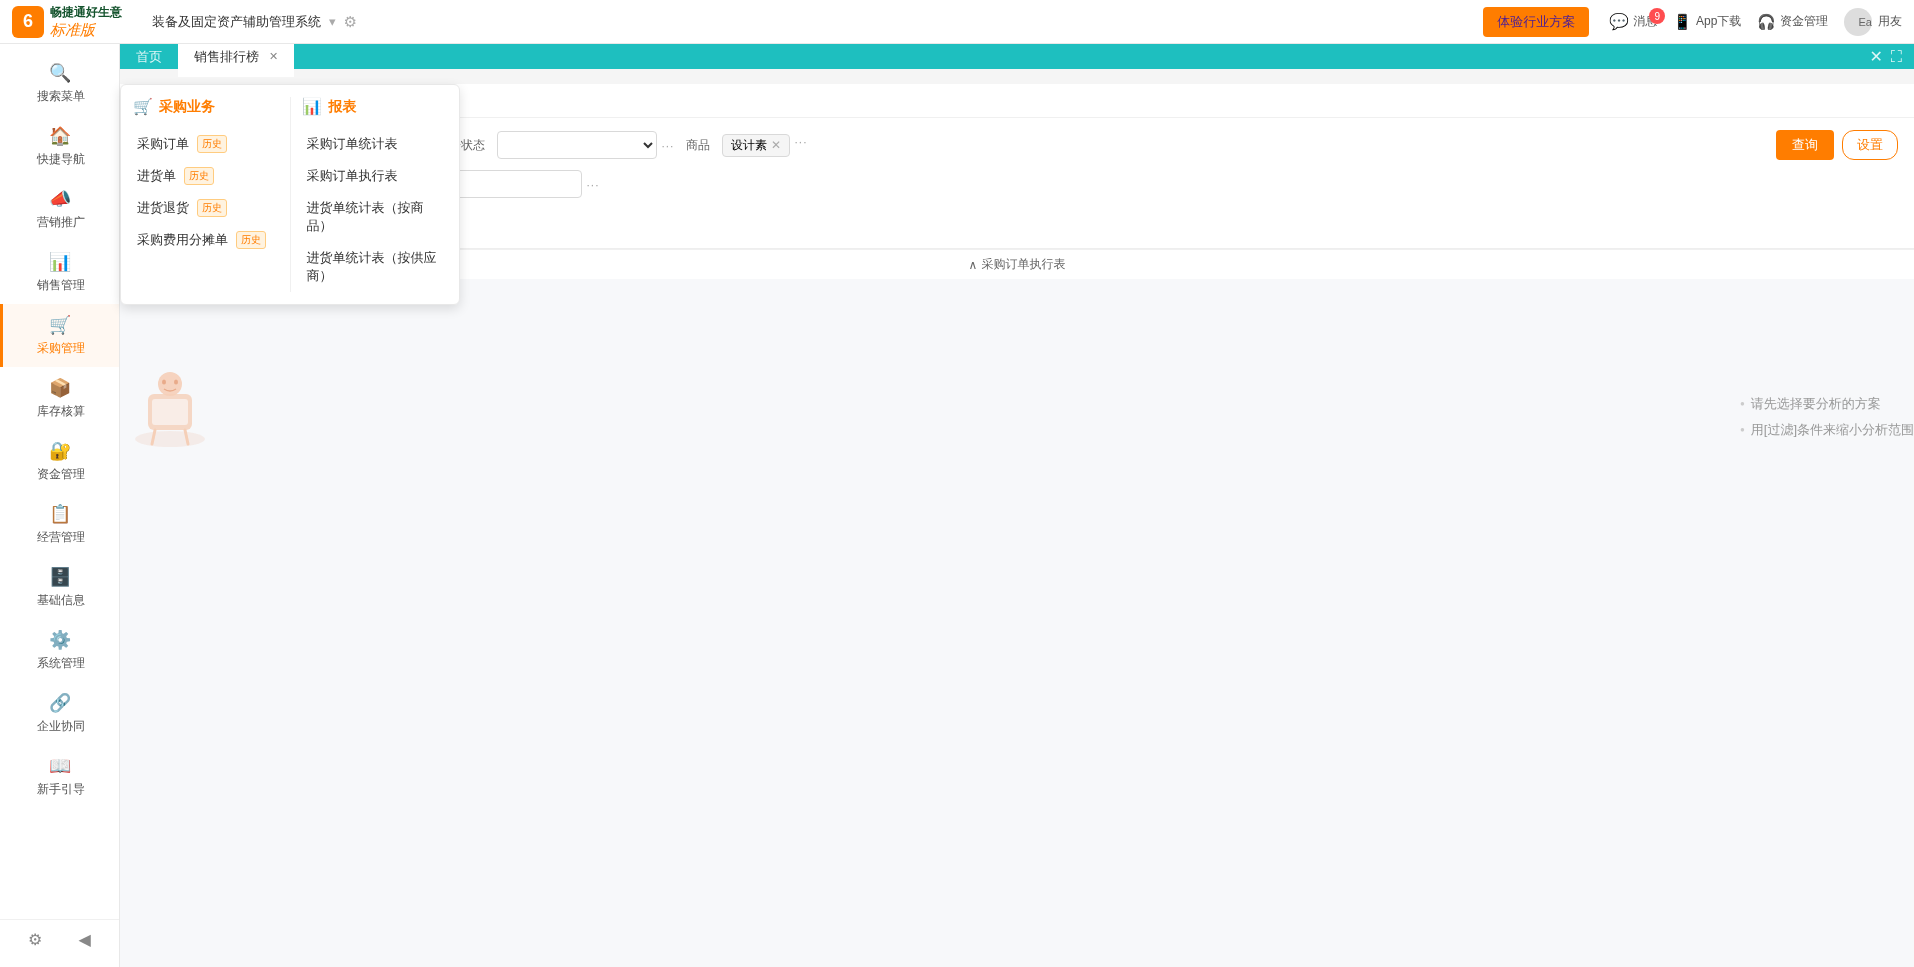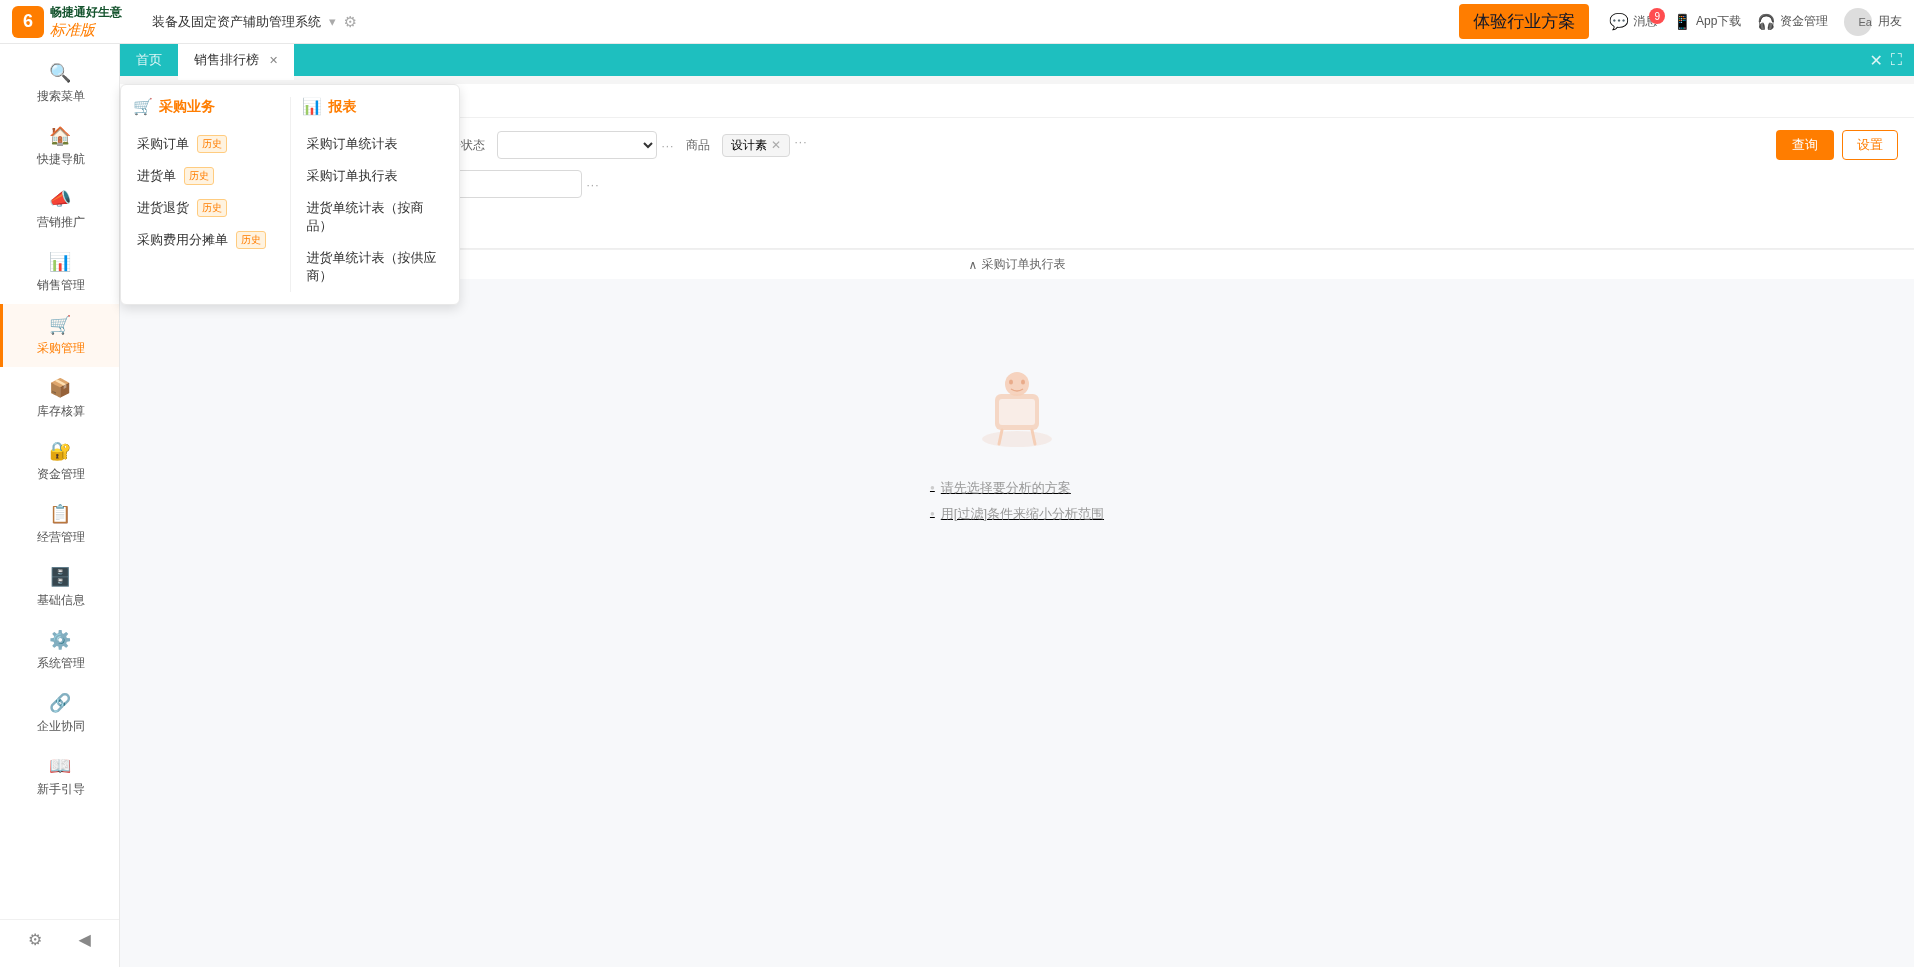--- a/index.html
+++ b/index.html
@@ -40,25 +40,25 @@
       color: #333;
       padding-left: 20px;
     }
     .top-bar-actions {
       display: flex;
       align-items: center;
       gap: 16px;
     }
     .btn-industry {
       background: #ff7d00;
-      color: #0f172a;
+      color: #4c1d95;
       border: none;
       padding: 6px 14px;
       border-radius: 4px;
-      font-size: 17px;
+      font-size: 13px;
       cursor: pointer;
     }
     .top-bar-right {
       display: flex;
       align-items: center;
       gap: 16px;
       margin-left: 20px;
     }
     .top-icon-item {
       display: flex;
@@ -132,21 +132,21 @@
     .sidebar-bottom-icon {
       cursor: pointer;
       color: #888;
       font-size: 16px;
     }
 
     
     .tab-bar {
       position: fixed;
       top: 44px; left: 120px; right: 0;
-      height: 32px;
+      height: 25px;
       background: #1ebfbf;
       display: flex;
       align-items: center;
       z-index: 80;
     }
     .tab-item {
       height: 40px;
       padding: 0 16px;
       display: flex;
       align-items: center;
@@ -252,21 +252,21 @@
       border-radius: 4px;
       font-size: 13px;
       cursor: pointer;
       height: 30px;
     }
     .btn-setting {
       background: #fff;
       color: #ff7d00;
       border: 1px solid #ff7d00;
       padding: 5px 14px;
-      border-radius: 4px;
+      border-radius: 12px;
       font-size: 13px;
       cursor: pointer;
       height: 30px;
     }
     .filter-toolbar {
       display: flex;
       align-items: center;
       gap: 12px;
       padding: 8px 16px;
       background: #fff;
@@ -291,25 +291,24 @@
       margin: 0 auto;
       padding: 6px 0;
       background: #fff;
       border-top: 1px solid #f0f0f0;
     }
     .dots { color: #aaa; cursor: pointer; }
 
     
     .empty-state {
       display: flex;
-      flex-direction: column;
+      flex-direction: row;
       align-items: center;
       justify-content: space-between;
       padding: 80px 0;
-      text-decoration: underline;
     }
     .empty-icon {
       width: 100px; height: 100px;
       margin-bottom: 16px;
       opacity: 0.6;
     }
     .empty-text { color: #999; font-size: 13px; line-height: 2; text-align: left; }
     .empty-text li { list-style: none; display: flex; align-items: center; gap: 6px; }
     .empty-text li::before { content: "●"; color: #ccc; font-size: 8px; }
 

